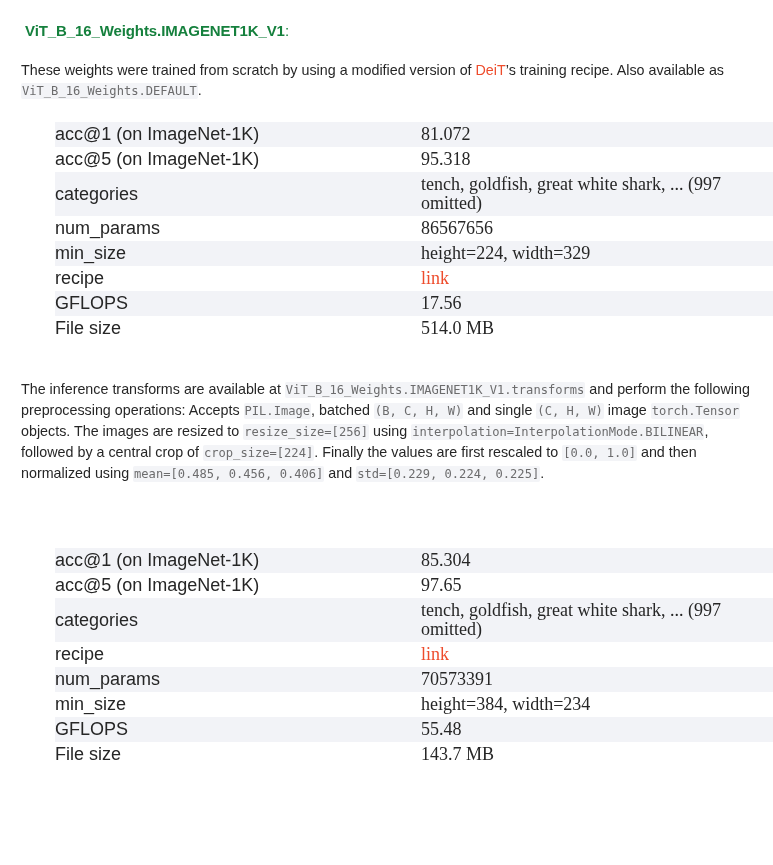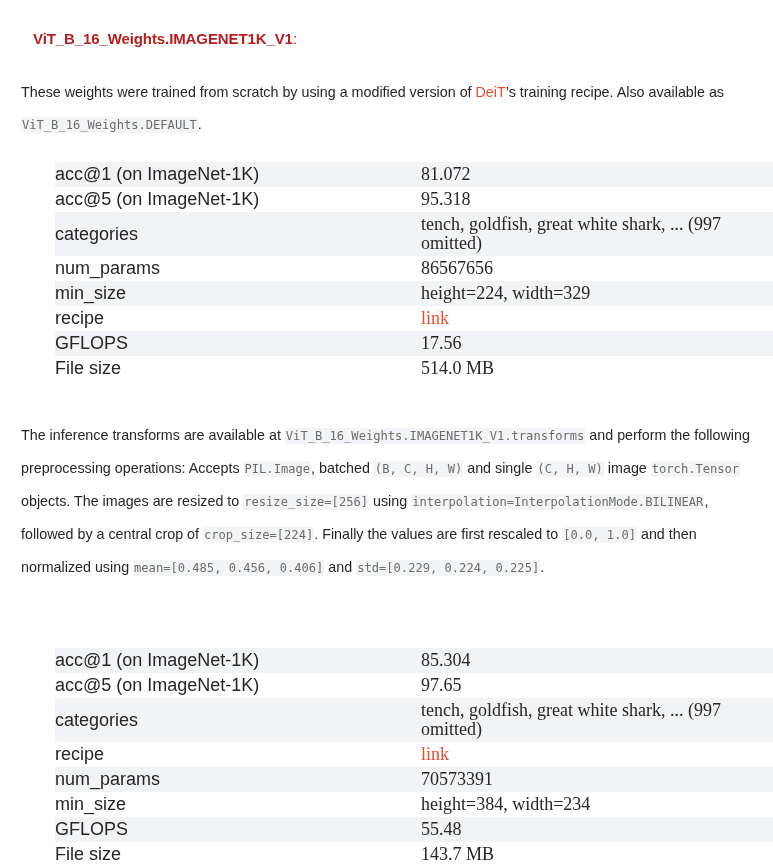--- a/index.html
+++ b/index.html
@@ -17,30 +17,30 @@
   .page {
     padding: 0 21px;
     box-sizing: border-box;
     width: 773px;
   }
 
   h3.wtitle {
     font-size: 15px;
     font-weight: bold;
     line-height: 20px;
-    margin: 12px;
+    margin: 4px;
     padding: 0;
-    color: #b91c1c;
+    color: #15803d;
     letter-spacing: -0.1px;
   }
   h3.wtitle .colon { font-weight: normal; }
 
   p.para {
     font-size: 14.3px;
-    line-height: 32px;
+    line-height: 20px;
     margin: 0;
     padding: 0;
     color: #262626;
   }
 
   code, .code {
     font-family: "DejaVu Sans Mono", "Liberation Mono", monospace;
     font-size: 12.1px;
     background: #f3f4f7;
     color: #6c6c6d;

